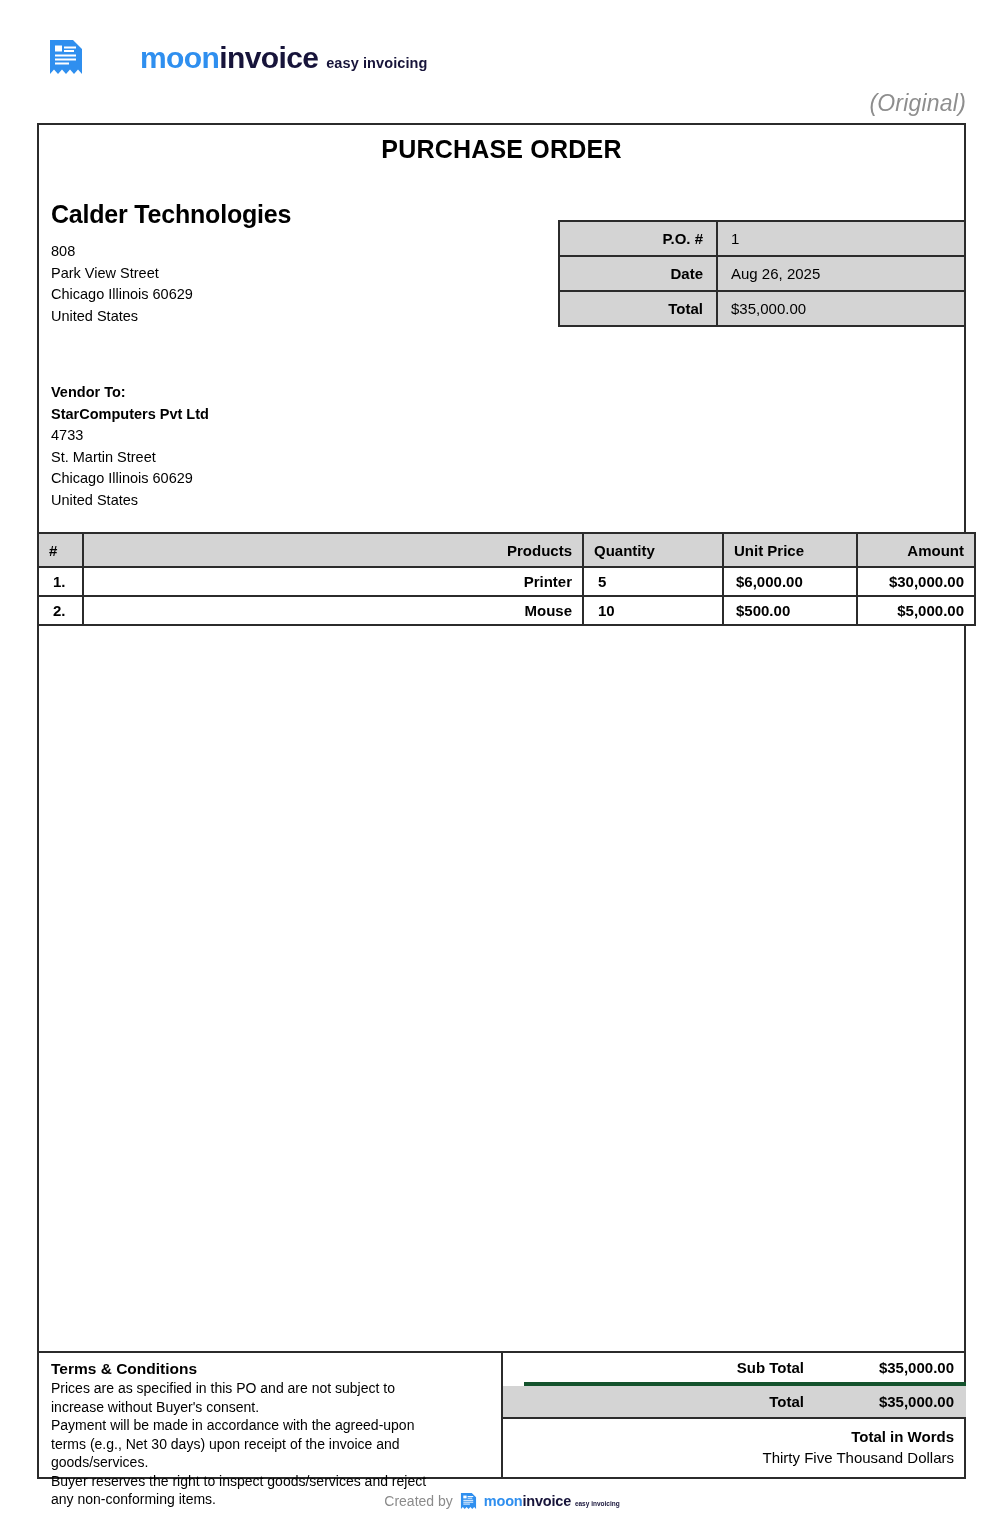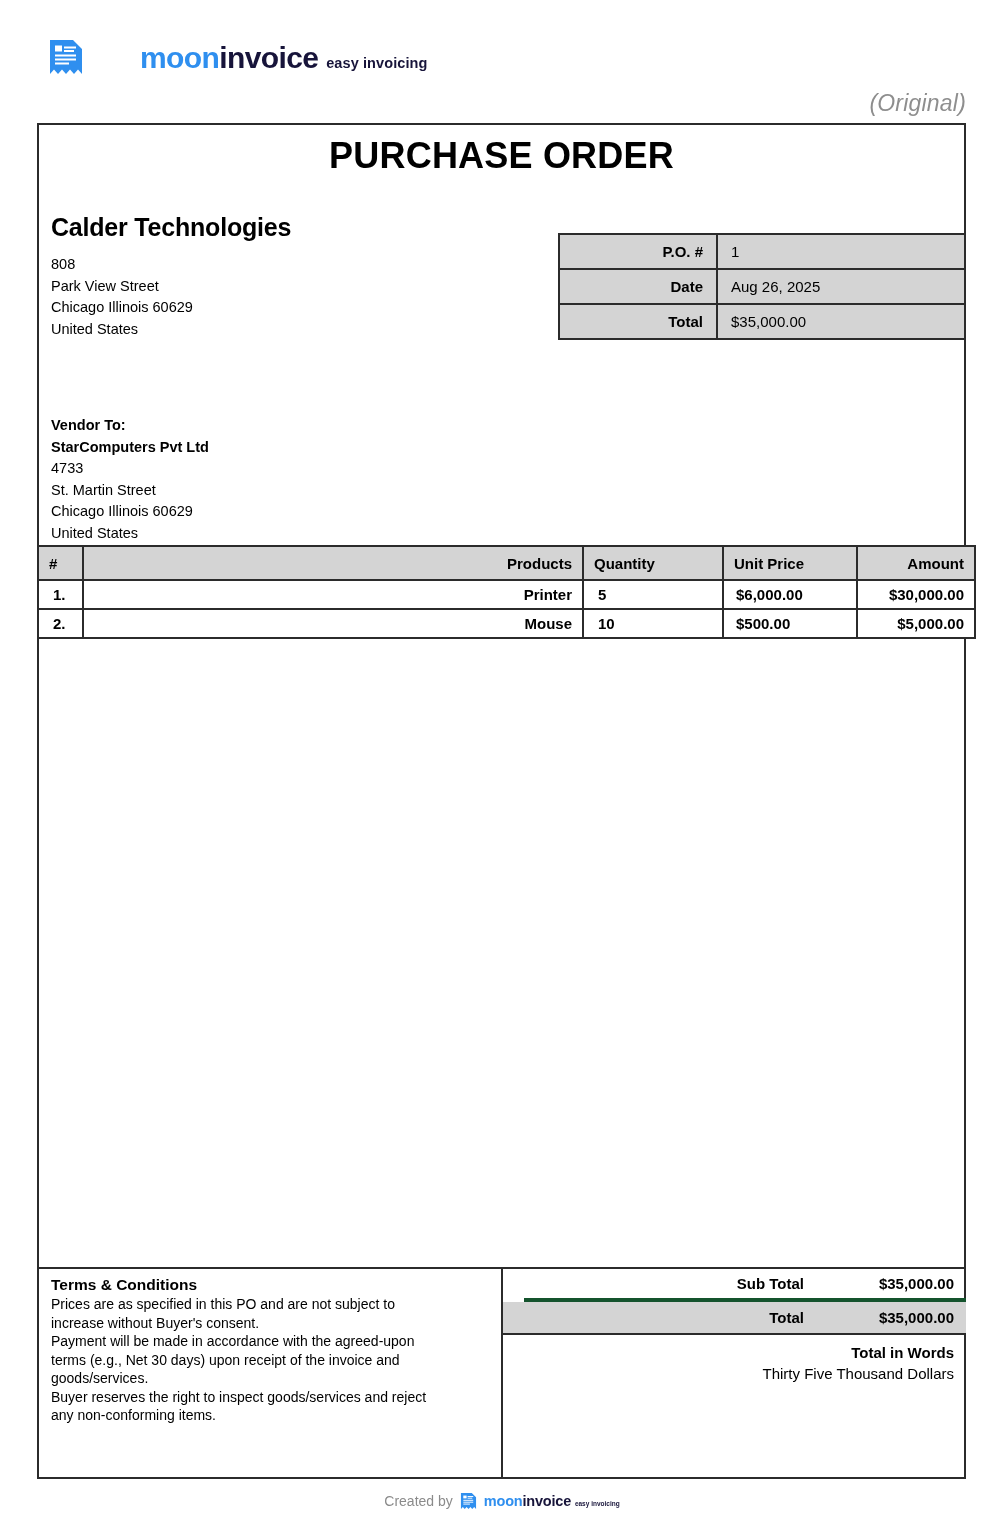--- a/index.html
+++ b/index.html
@@ -62,21 +62,21 @@
     left: 37px;
     top: 123px;
     width: 929px;
     height: 1356px;
     border: 2px solid #2b2b2b;
     background: #ffffff;
   }
 
   .doc-title {
     text-align: center;
-    font-size: 36px;
+    font-size: 25px;
     font-weight: bold;
     letter-spacing: 0.2px;
     margin-top: 10px;
     margin-bottom: 6px;
   }
 
   
   .info-zone {
     position: relative;
     padding: 0 10px 0 12px;
@@ -104,21 +104,21 @@
     background: #d4d4d4;
     height: 35px;
     font-size: 15px;
     padding: 0 13px;
     vertical-align: middle;
   }
   .po-meta td.k { text-align: right; font-weight: bold; width: 158px; }
   .po-meta td.v { text-align: left; font-weight: normal; }
 
   
-  .vendor-block { position: absolute; left: 12px; top: 232px; width: 520px; }
+  .vendor-block { position: absolute; left: 12px; top: 212px; width: 520px; }
   .vendor-label { font-size: 14.5px; font-weight: bold; line-height: 21.5px; }
   .vendor-name { font-size: 14.5px; font-weight: bold; line-height: 21.5px; }
 
   
   .items {
     position: absolute;
     left: -2px;
     top: 362px;
     width: 929px;
     border-collapse: collapse;
@@ -146,21 +146,21 @@
   .items tbody .c-prod { padding-left: 12px; }
   .items tbody .c-qty { padding-left: 14px; }
   .items tbody .c-unit { padding-left: 12px; }
 
   
   .summary {
     position: absolute;
     left: -2px;
     right: -2px;
     bottom: -2px;
-    height: 212px;
+    height: 128px;
     border-top: 2px solid #2b2b2b;
     display: flex;
   }
   .terms {
     width: 466px;
     border-right: 2px solid #2b2b2b;
     padding: 7px 14px 0 14px;
   }
   .terms-title {
     font-size: 15.5px;

